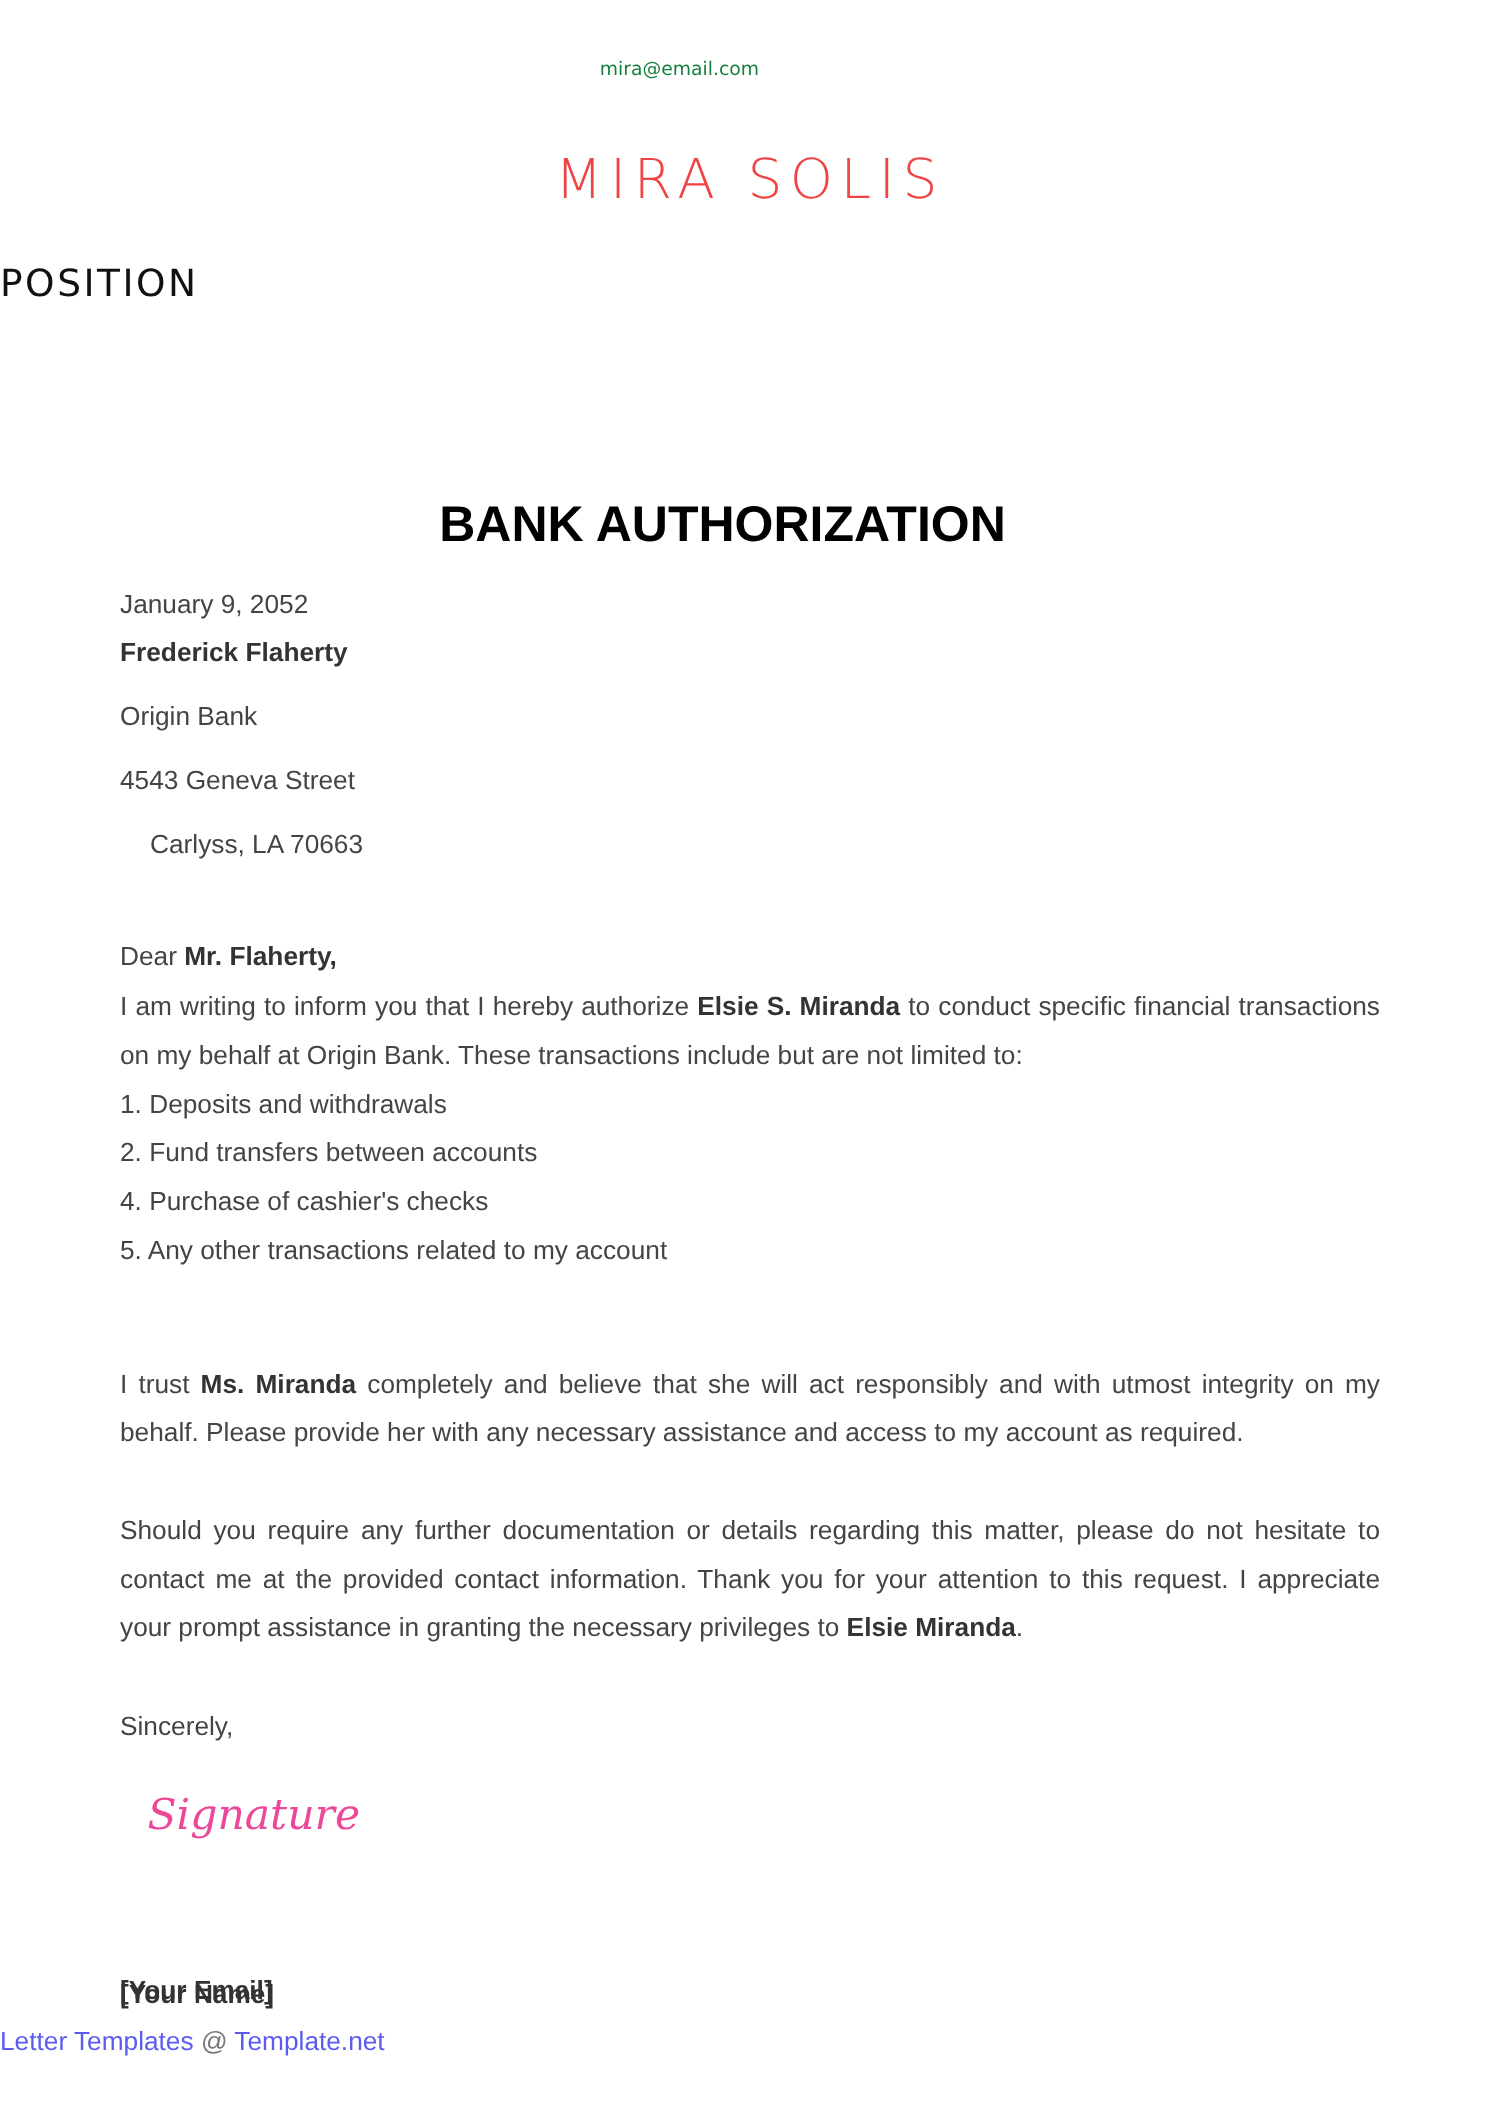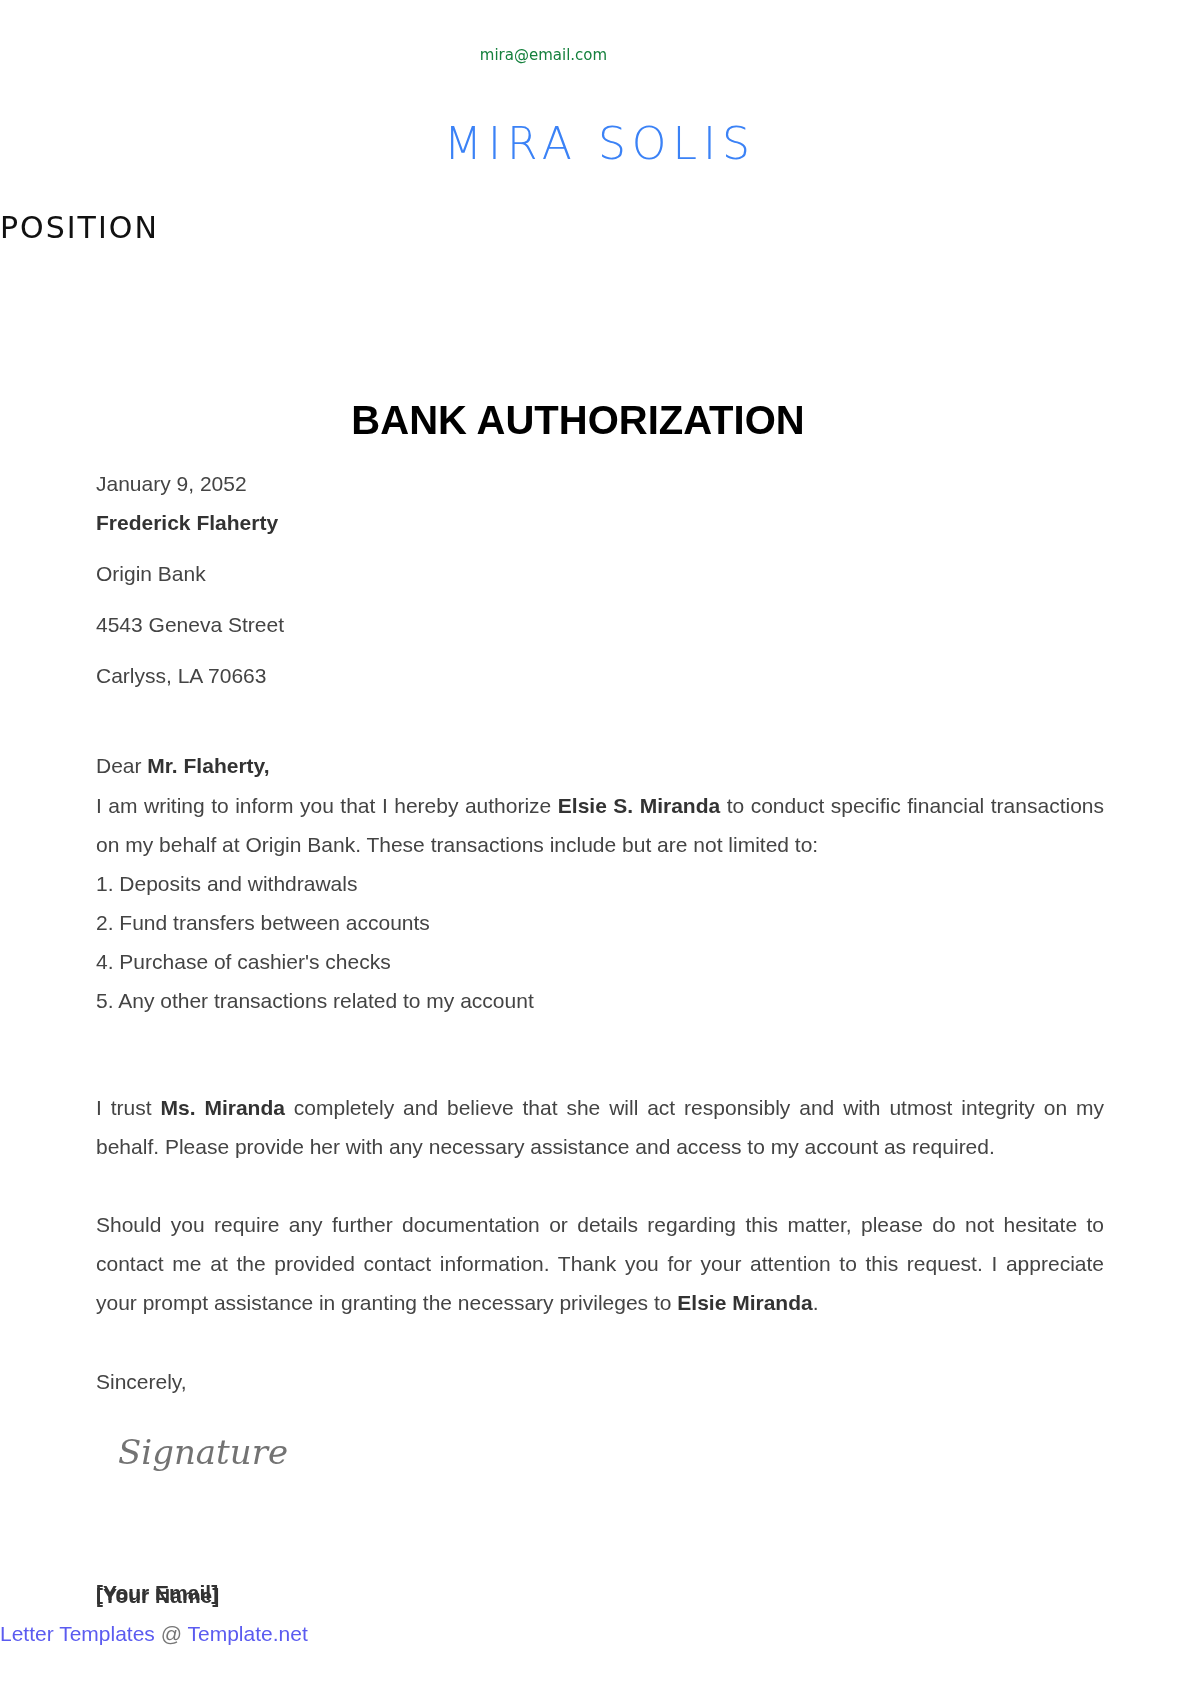--- a/index.html
+++ b/index.html
@@ -1,42 +1,42 @@
 <!DOCTYPE html>
 <html><head>
   <meta charset="utf-8">
   <style>
     html, body { margin: 0; padding: 0; background: #ffffff; }
     body { width: 1200px; height: 1701px; position: relative; overflow: hidden; color: #444; font-family: "Liberation Sans", sans-serif; }
     .email { position: absolute; top: 46px; left: 0; width: 1087px; text-align: center; font-size: 15px; color: #15803d; font-family: "DejaVu Sans", sans-serif; }
-    .name { position: absolute; top: 118px; left: 0; width: 1200px; text-align: center; font-size: 44px; letter-spacing: 6px; color: #3b82f6; font-family: "DejaVu Sans", sans-serif; font-weight: 300; }
+    .name { position: absolute; top: 118px; left: 0; width: 1200px; text-align: center; font-size: 44px; letter-spacing: 6px; color: #ef4444; font-family: "DejaVu Sans", sans-serif; font-weight: 300; }
     .position { position: absolute; top: 210px; left: 0; width: 1200px; text-align: left; font-size: 30px; letter-spacing: 2px; color: #111; font-family: "DejaVu Sans", sans-serif; }
     .title { position: absolute; top: 398px; left: 0; width: 1156px; text-align: center; font-size: 40px; font-weight: bold; color: #000000; }
     .block { position: absolute; left: 96px; width: 1008px; font-size: 21px; color: #444; }
     .bold { font-weight: bold; color: #333; }
     .just { text-align: justify; line-height: 39px; }
-    .sig { position: absolute; left: 118px; top: 1432px; font-family: "DejaVu Serif", serif; font-style: italic; font-size: 34px; color: #737373; }
+    .sig { position: absolute; left: 118px; top: 1432px; font-family: "DejaVu Serif", serif; font-style: italic; font-size: 34px; color: #ec4899; }
     .footer { position: absolute; top: 1622px; left: 0; width: 964px; font-size: 21px; }
     .link { color: #5b5bf0; }
     .at { color: #777; }
   </style>
 </head>
 <body>
 
 <div class="email">mira@email.com</div>
 <div class="name">MIRA SOLIS</div>
 <div class="position">POSITION</div>
 
 <div class="title">BANK AUTHORIZATION</div>
 
 <div class="block" style="top:472px;">January 9, 2052</div>
 <div class="block bold" style="top:511px;">Frederick Flaherty</div>
 <div class="block" style="top:562px;">Origin Bank</div>
 <div class="block" style="top:613px;">4543 Geneva Street</div>
-<div class="block" style="top:664px;">Carlyss, LA 70663</div>
+<div class="block" style="top:664px;margin-left:24px;">Carlyss, LA 70663</div>
 
 <div class="block" style="top:754px;">
   <span>Dear </span><span class="bold">Mr. Flaherty,</span>
 </div>
 
 <div class="block just" style="top:786px;">
   <span>I am writing to inform you that I hereby authorize </span><span class="bold">Elsie S. Miranda</span><span> to conduct specific financial transactions on my behalf at Origin Bank. These transactions include but are not limited to:</span>
 </div>
 
 <div class="block" style="top:864px; line-height:39px;">

